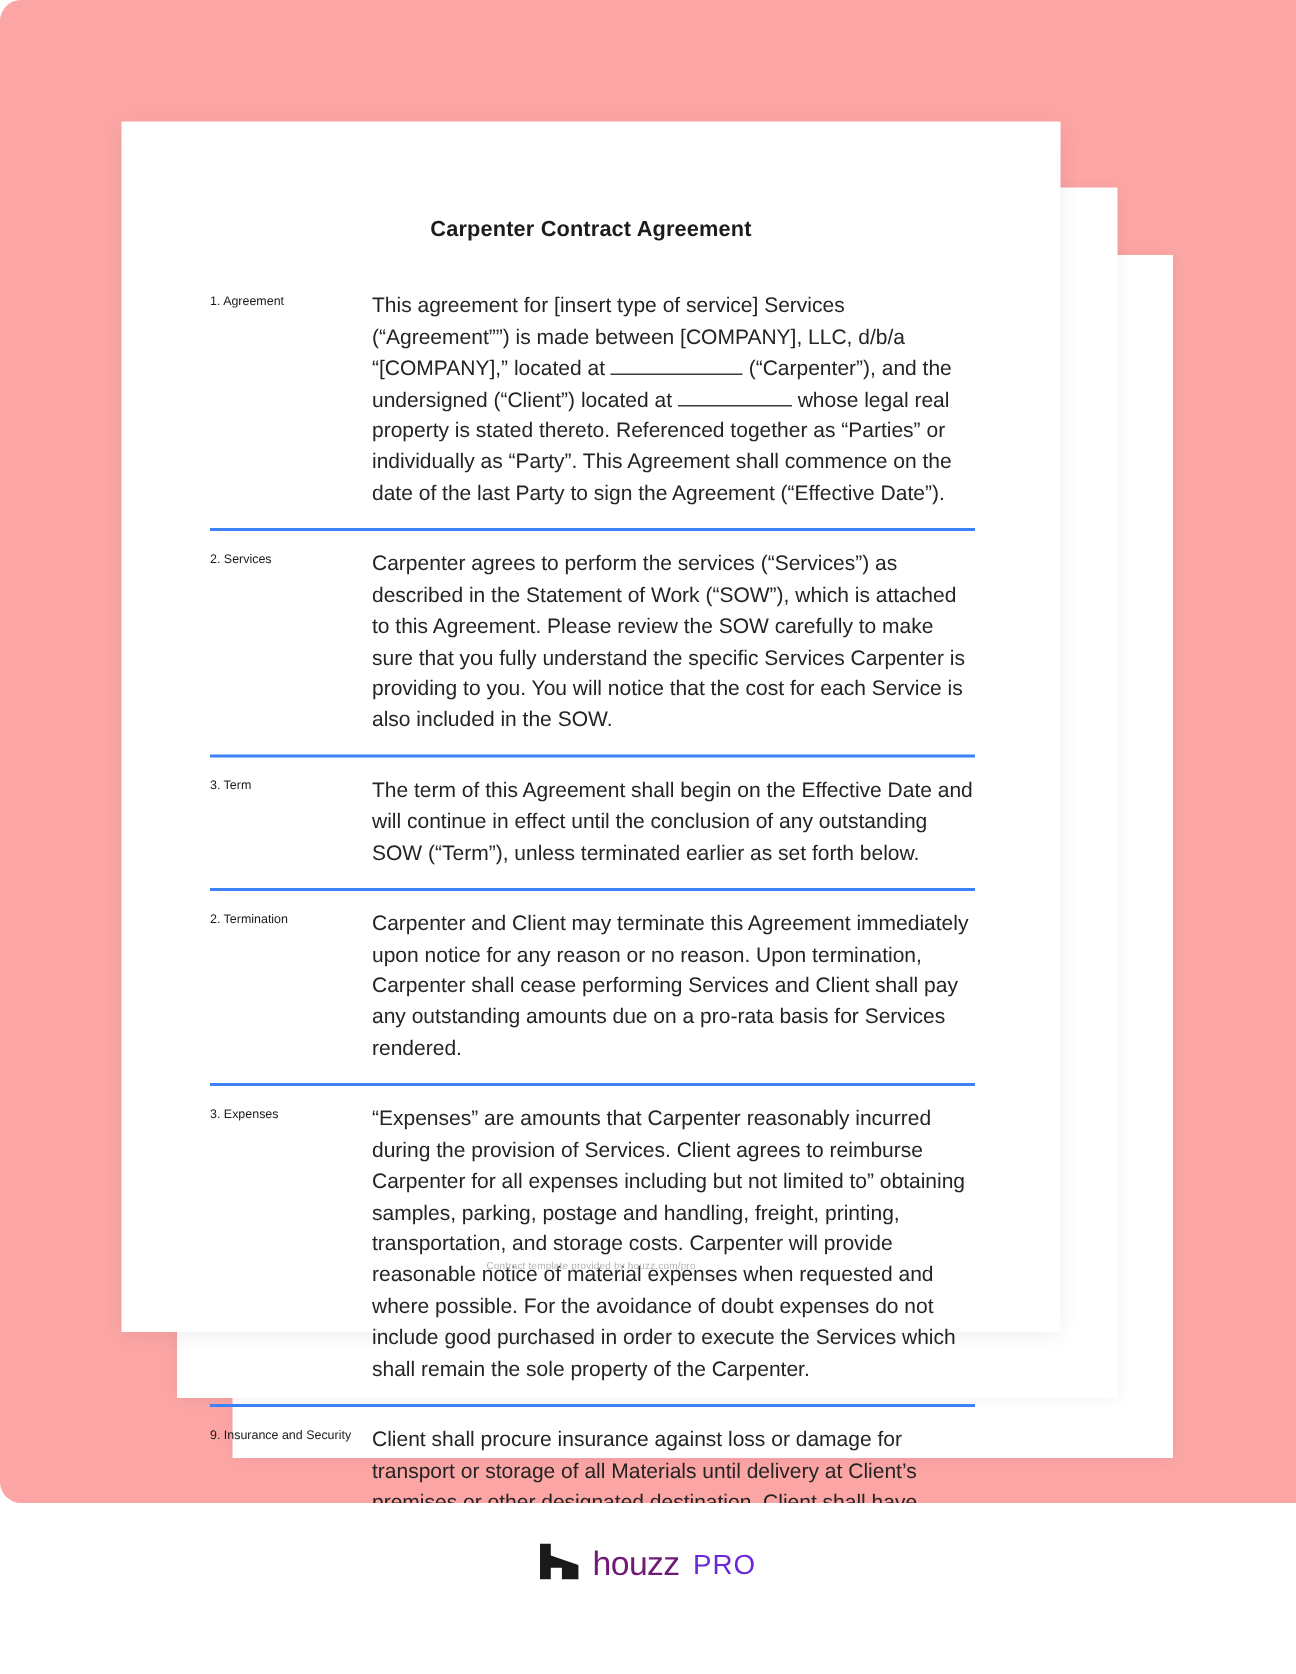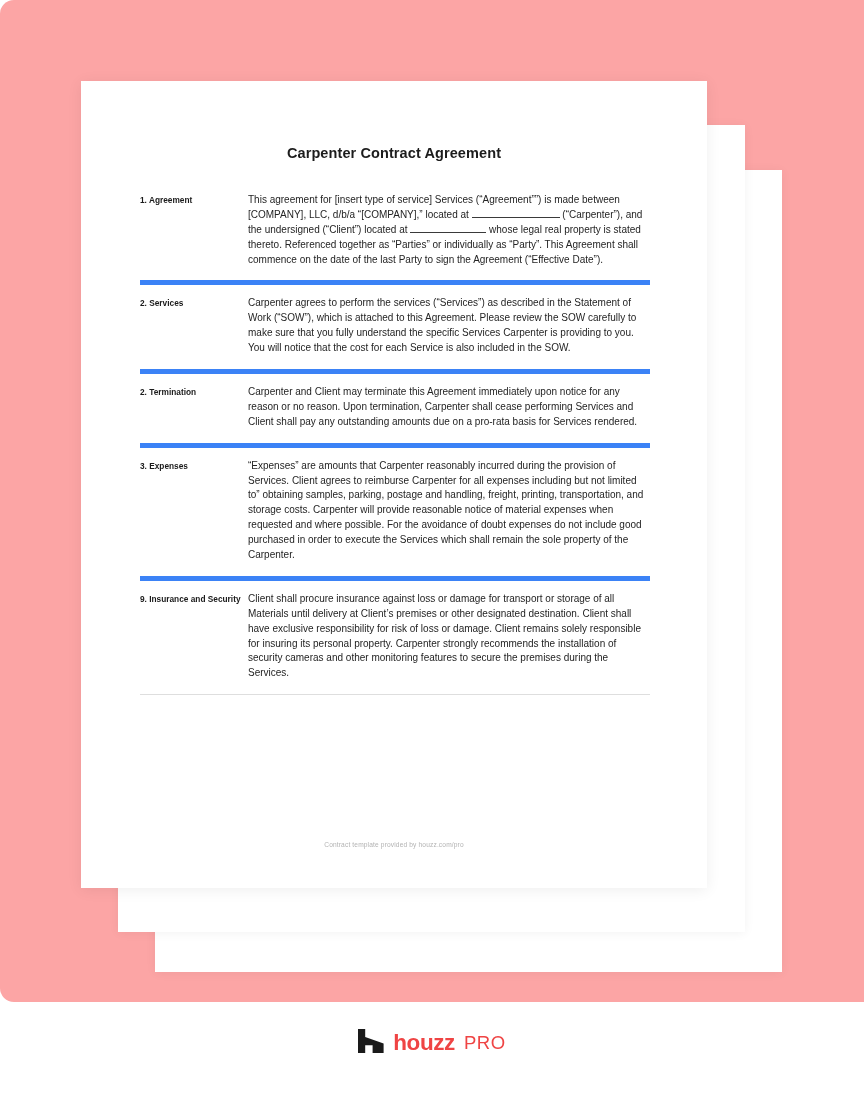--- a/index.html
+++ b/index.html
@@ -71,42 +71,42 @@
     position: absolute;
     left: 59px;
     top: 107px;
     width: 510px;
   }
 
   .section {
     display: flex;
     align-items: flex-start;
     padding: 11px 0 13px 0;
-    border-top: 5px solid #3b82f6;
+    border-top: 2px solid #3b82f6;
   }
   .section:first-child {
     border-top: none;
     padding-top: 5px;
   }
   .section-closer {
     border-top: 1px solid #dedede;
     height: 0;
   }
 
   .section-label {
     flex: 0 0 108px;
     font-size: 8.3px;
-    font-weight: bold;
+    font-weight: normal;
     color: #1a1a1a;
     line-height: 1.45;
     padding-top: 1px;
   }
   .section-text {
     flex: 1 1 auto;
-    font-size: 10px;
+    font-size: 14px;
     color: #242424;
     line-height: 1.49;
     text-align: left;
   }
   .blank {
     display: inline-block;
     border-bottom: 1px solid #3a3a3a;
     vertical-align: baseline;
   }
   .blank-long { width: 88px; }
@@ -130,29 +130,29 @@
     top: 1029px;
     width: 864px;
     display: flex;
     align-items: center;
     justify-content: center;
     gap: 9px;
   }
   .brand-mark { display: block; }
   .brand-word {
     font-size: 22.5px;
-    font-weight: bold;
-    color: #ef4444;
+    font-weight: normal;
+    color: #701a75;
     letter-spacing: -0.4px;
     line-height: 1;
   }
   .brand-pro {
     font-size: 18.5px;
     font-weight: normal;
-    color: #ef4444;
+    color: #6d28d9;
     letter-spacing: 0.6px;
     line-height: 1;
   }
 </style>
 </head>
 <body>
 
 <div class="stage">
 
   <div class="sheet sheet-back2"></div>
@@ -167,20 +167,24 @@
       <div class="section">
         <div class="section-label">1. Agreement</div>
         <div class="section-text"><span>This agreement for [insert type of service] Services (“Agreement””) is made between [COMPANY], LLC, d/b/a “[COMPANY],” located at </span><span class="blank blank-long"></span><span> (“Carpenter”), and the undersigned (“Client”) located at </span><span class="blank blank-short"></span><span> whose legal real property is stated thereto. Referenced together as “Parties” or individually as “Party”. This Agreement shall commence on the date of the last Party to sign the Agreement (“Effective Date”).</span></div>
       </div>
 
       <div class="section">
         <div class="section-label">2. Services</div>
         <div class="section-text">Carpenter agrees to perform the services (“Services”) as described in the Statement of Work (“SOW”), which is attached to this Agreement. Please review the SOW carefully to make sure that you fully understand the specific Services Carpenter is providing to you. You will notice that the cost for each Service is also included in the SOW.</div>
       </div>
 
+      <div class="section">
+        <div class="section-label">3. Term</div>
+        <div class="section-text">The term of this Agreement shall begin on the Effective Date and will continue in effect until the conclusion of any outstanding SOW (“Term”), unless terminated earlier as set forth below.</div>
+      </div>
 
       <div class="section">
         <div class="section-label">2. Termination</div>
         <div class="section-text">Carpenter and Client may terminate this Agreement immediately upon notice for any reason or no reason. Upon termination, Carpenter shall cease performing Services and Client shall pay any outstanding amounts due on a pro-rata basis for Services rendered.</div>
       </div>
 
 
       <div class="section">
         <div class="section-label">3. Expenses</div>
         <div class="section-text">“Expenses” are amounts that Carpenter reasonably incurred during the provision of Services. Client agrees to reimburse Carpenter for all expenses including but not limited to” obtaining samples, parking, postage and handling, freight, printing, transportation, and storage costs. Carpenter will provide reasonable notice of material expenses when requested and where possible. For the avoidance of doubt expenses do not include good purchased in order to execute the Services which shall remain the sole property of the Carpenter.</div>

